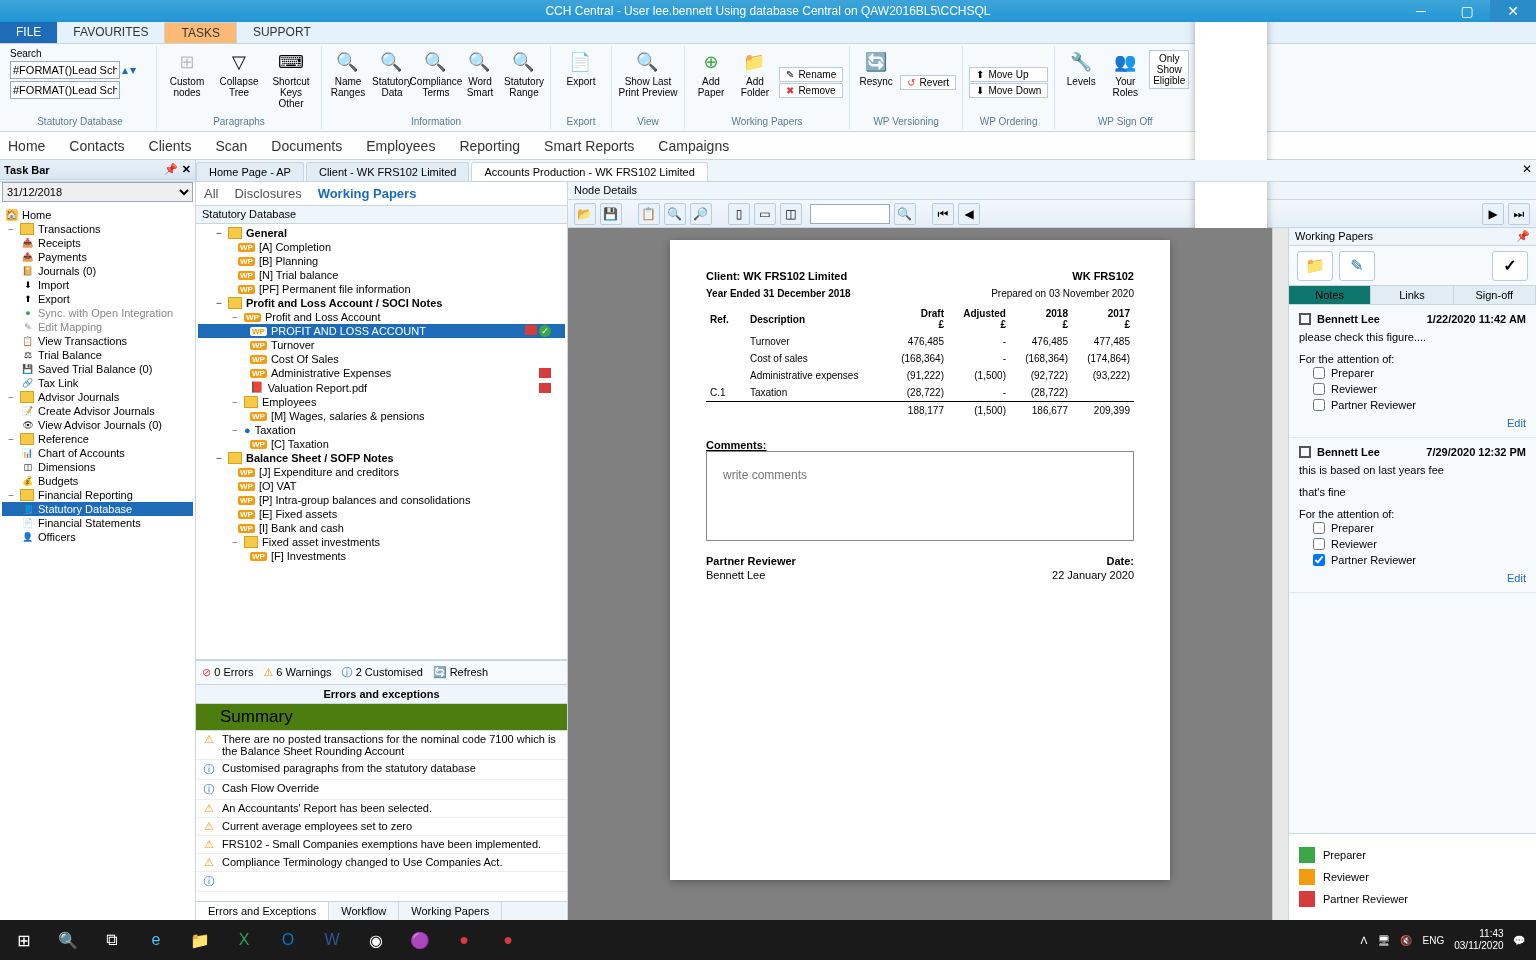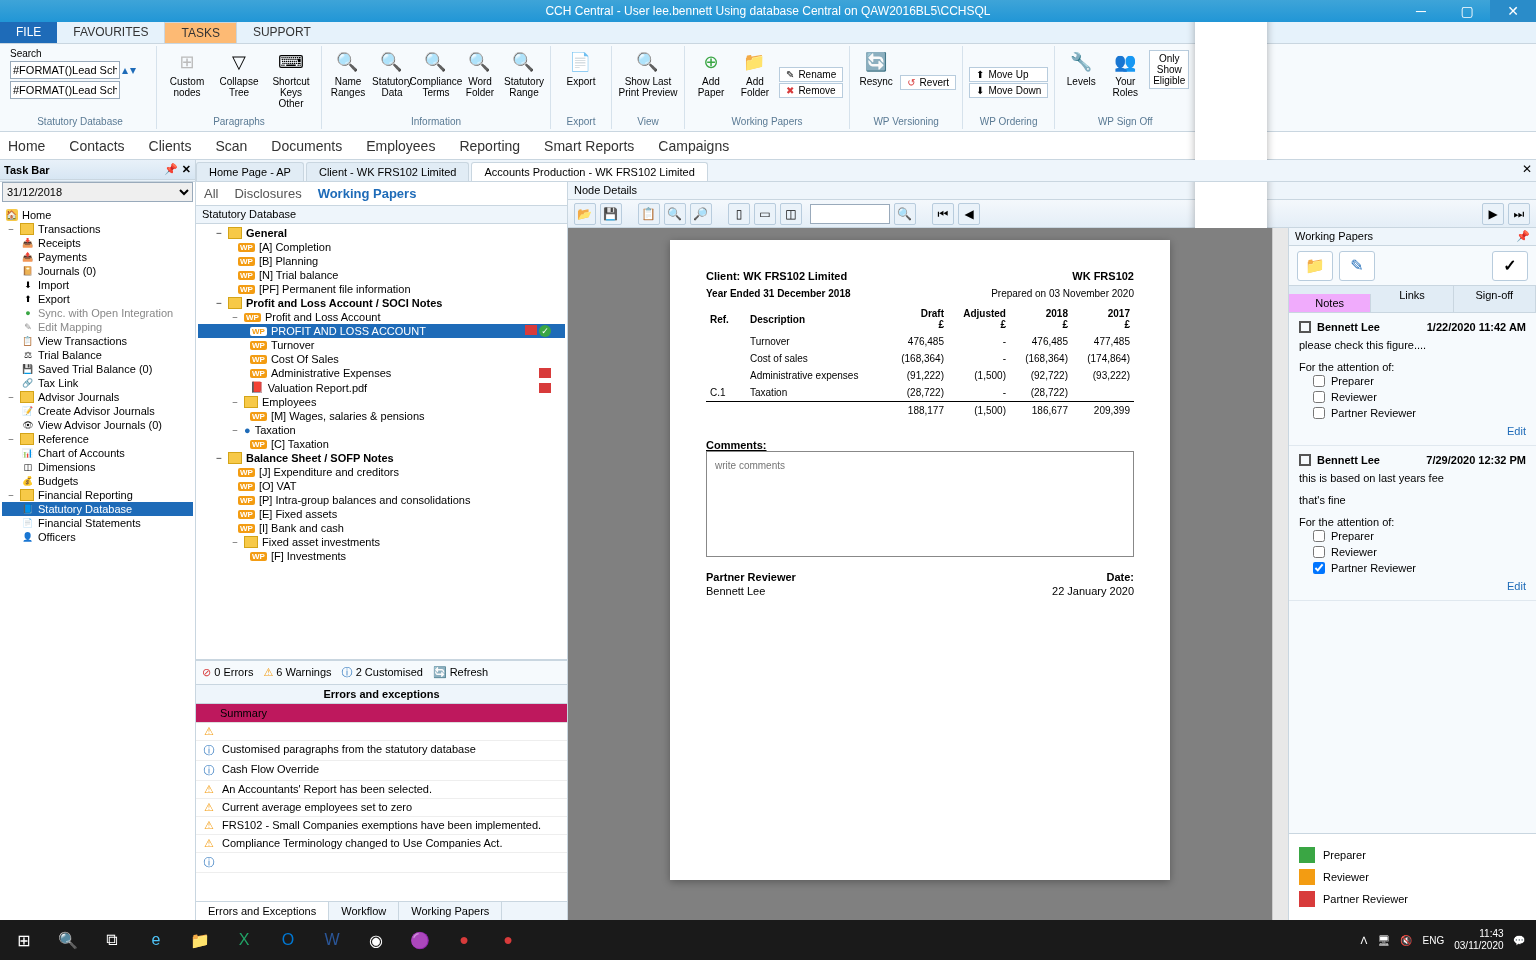--- a/index.html
+++ b/index.html
@@ -54,21 +54,21 @@
 .st-item { display:flex; align-items:center; gap:4px; padding:1px 2px; cursor:pointer; white-space:nowrap;}
 .st-item.bold { font-weight:bold;}
 .st-item.selected { background:#1e6bb8; color:#fff;}
 .wp-tag { display:inline-block; background:#f39c12; color:#fff; font-size:8px; padding:0 2px; border-radius:2px; font-weight:bold;}
 .flagbar { margin-left:auto; display:flex; gap:2px; padding-right:12px;}
 .flag { width:12px; height:10px; background:#d83b3b; display:inline-block;}
 .chk { width:12px; height:12px; background:#3aa644; color:#fff; border-radius:50%; font-size:9px; text-align:center; line-height:12px;}
 .err-panel { height:260px; display:flex; flex-direction:column; border-top:1px solid #c9d6e0;}
 .err-hdr { padding:4px 6px; display:flex; gap:10px; align-items:center; font-size:11px; border-bottom:1px solid #c9d6e0; background:#f6fafd;}
 .err-title { text-align:center; font-weight:bold; padding:3px; background:#eef5fb; border-bottom:1px solid #c9d6e0; font-size:11px;}
-.sum-hdr { padding:3px 24px; background:#be185d; border-bottom:1px solid #ddd; font-size:11px;}
+.sum-hdr { padding:3px 24px; background:#4d7c0f; border-bottom:1px solid #ddd; font-size:17px;}
 .err-list { flex:1; overflow:auto;}
 .err-row { display:flex; gap:6px; padding:2px 6px; font-size:11px; border-bottom:1px solid #eee; align-items:flex-start;}
 .err-ico { width:14px; flex-shrink:0; text-align:center;}
 .bottom-tabs { display:flex; background:#eef5fb; border-top:1px solid #c9d6e0;}
 .bottom-tabs span { padding:3px 12px; font-size:11px; border-right:1px solid #c9d6e0; cursor:pointer;}
 .bottom-tabs span.active { background:#fff;}
 .docpane { flex:1; display:flex; flex-direction:column;}
 .node-hdr { height:18px; background:#eef5fb; border-bottom:1px solid #c9d6e0; font-size:11px; padding:2px 6px;}
 .toolbar { height:28px; background:linear-gradient(#f4f8fc,#e4eef7); border-bottom:1px solid #c9d6e0; display:flex; align-items:center; gap:4px; padding:0 6px;}
 .toolbar .tb { width:22px; height:22px; border:1px solid #b8ccdd; background:#eaf2f9; display:flex; align-items:center; justify-content:center; font-size:12px; cursor:pointer; border-radius:2px;}
@@ -78,28 +78,28 @@
 .doc-scroll { flex:1; background:#808080; padding:12px; overflow:auto;}
 .page { background:#fff; margin:0 auto; padding:24px 36px; width:500px; min-height:640px; box-shadow:0 2px 8px rgba(0,0,0,.3); font-size:11px;}
 .page h4 { font-size:12px;}
 .pg-row { display:flex; justify-content:space-between; margin:6px 0;}
 .pg-tbl { width:100%; border-collapse:collapse; font-size:10px; margin-top:0;}
 .pg-tbl th, .pg-tbl td { padding:3px 4px; text-align:right;}
 .pg-tbl th:first-child, .pg-tbl td:first-child { text-align:left; width:40px;}
 .pg-tbl th:nth-child(2), .pg-tbl td:nth-child(2) { text-align:left; width:140px;}
 .pg-tbl .tot td { border-top:1px solid #000; font-weight:normal;}
 .comments { margin-top:20px;}
-.comments textarea { width:100%; height:106px; border:1px solid #888; font-size:10px; padding:8px; resize:none;}
+.comments textarea { width:100%; height:90px; border:1px solid #888; font-size:12px; padding:16px; resize:none;}
 .rightpane { width:248px; border-left:1px solid #c9d6e0; display:flex; flex-direction:column; background:#f6fafd;}
 .rp-hdr { height:18px; background:#eef5fb; border-bottom:1px solid #c9d6e0; font-size:11px; padding:2px 6px; display:flex; justify-content:space-between;}
 .rp-actions { height:40px; display:flex; align-items:center; justify-content:space-between; padding:0 8px; border-bottom:1px solid #c9d6e0;}
 .rp-actions .btn { width:36px; height:30px; border:1px solid #b8ccdd; background:#fff; border-radius:3px; display:flex; align-items:center; justify-content:center; font-size:16px; cursor:pointer;}
 .rp-tabs { display:flex; background:#e1ecf5; border-bottom:1px solid #c9d6e0;}
 .rp-tabs span { flex:1; text-align:center; padding:3px; font-size:11px; border-right:1px solid #c9d6e0; cursor:pointer;}
-.rp-tabs span.active { background:#f0abfc;margin-top:8px;}
+.rp-tabs span.active { background:#0f766e;}
 .note { padding:8px 10px; font-size:11px; border-bottom:1px solid #e0e8ef;}
 .note-hdr { display:flex; justify-content:space-between; font-weight:bold; margin-bottom:6px;}
 .note-hdr .sq { width:12px;height:12px;border:2px solid #555; margin-right:6px;}
 .note .att { margin-top:10px; font-size:11px;}
 .note .chkrow { display:flex; align-items:center; gap:6px; padding:2px 0 2px 14px;}
 .note .chkrow input { width:12px; height:12px;}
 .note .edit { text-align:right; color:#1e6bb8; cursor:pointer; margin-top:4px;}
 .legend { margin-top:auto; padding:10px; border-top:1px solid #c9d6e0; background:#fff;}
 .legend-row { display:flex; align-items:center; gap:8px; padding:3px 0; font-size:11px;}
 .legend-row .sw { width:16px; height:16px;}
@@ -172,21 +172,21 @@
       <div class="rib-btn sm">
           <span class="ico mag">🔍</span>
           <span>Statutory Data</span>
         </div>
       <div class="rib-btn sm">
           <span class="ico mag">🔍</span>
           <span>Compliance Terms</span>
         </div>
       <div class="rib-btn sm">
           <span class="ico mag">🔍</span>
-          <span>Word Folder</span>
+          <span>Word Smart</span>
         </div>
       <div class="rib-btn sm">
           <span class="ico mag">🔍</span>
           <span>Statutory Range</span>
         </div>
     </div>
     <div class="label">Information</div>
   </div>
   <div class="ribbon-group">
     <div class="items">
@@ -540,20 +540,21 @@
         <span><span class="red">⊘</span> <span>0 Errors</span></span>
         <span><span class="orange">⚠</span> <span>6 Warnings</span></span>
         <span><span style="color:#1e6bb8;">ⓘ</span> <span>2 Customised</span></span>
         <span><span class="green">🔄</span> <span>Refresh</span></span>
       </div>
       <div class="err-title">Errors and exceptions</div>
       <div class="sum-hdr">Summary</div>
       <div class="err-list">
         <div class="err-row">
             <span class="err-ico orange">⚠</span>
+            <span>There are no posted transactions for the nominal code 7100 which is the Balance Sheet Rounding Account</span>
           </div>
         <div class="err-row">
             <span class="err-ico" style="color:#1e6bb8;">ⓘ</span>
             <span>Customised paragraphs from the statutory database</span>
           </div>
         <div class="err-row">
             <span class="err-ico" style="color:#1e6bb8;">ⓘ</span>
             <span>Cash Flow Override</span>
           </div>
         <div class="err-row">

